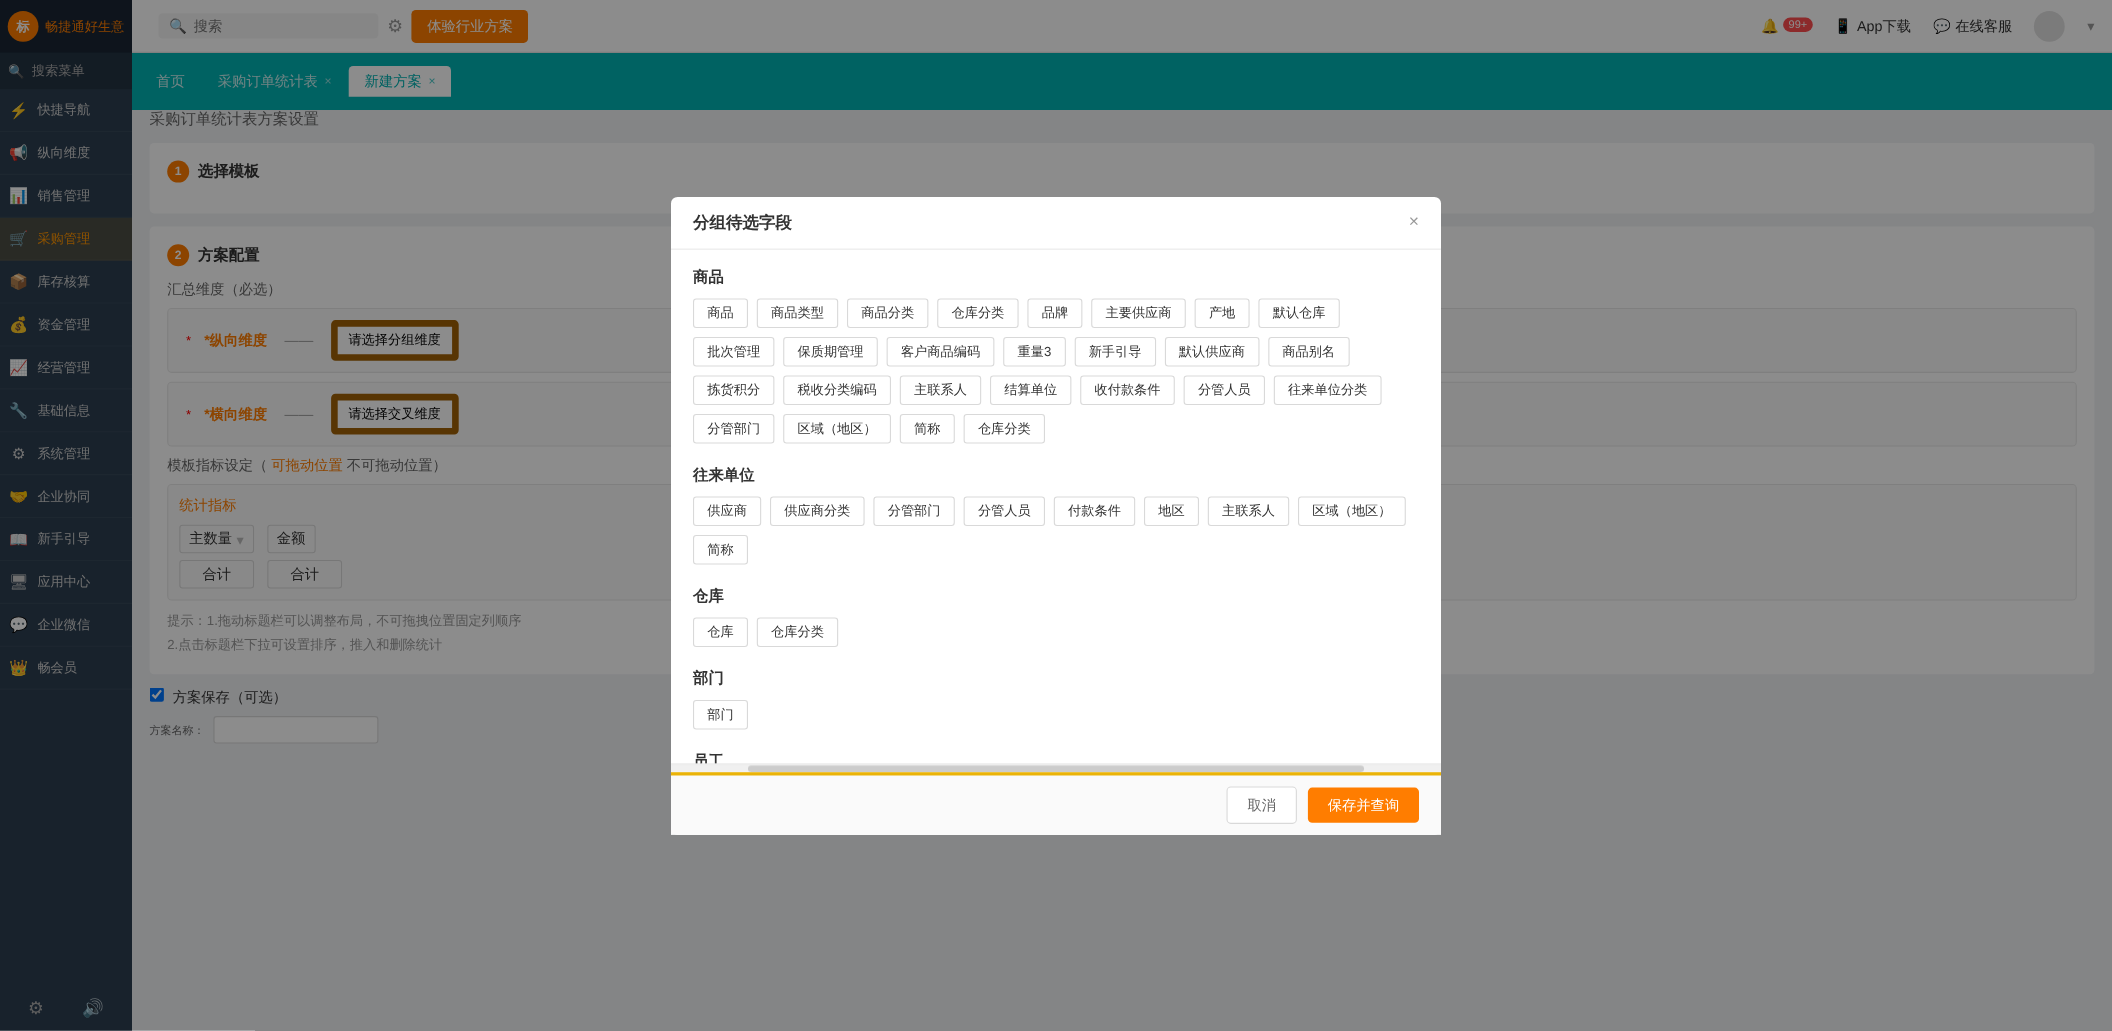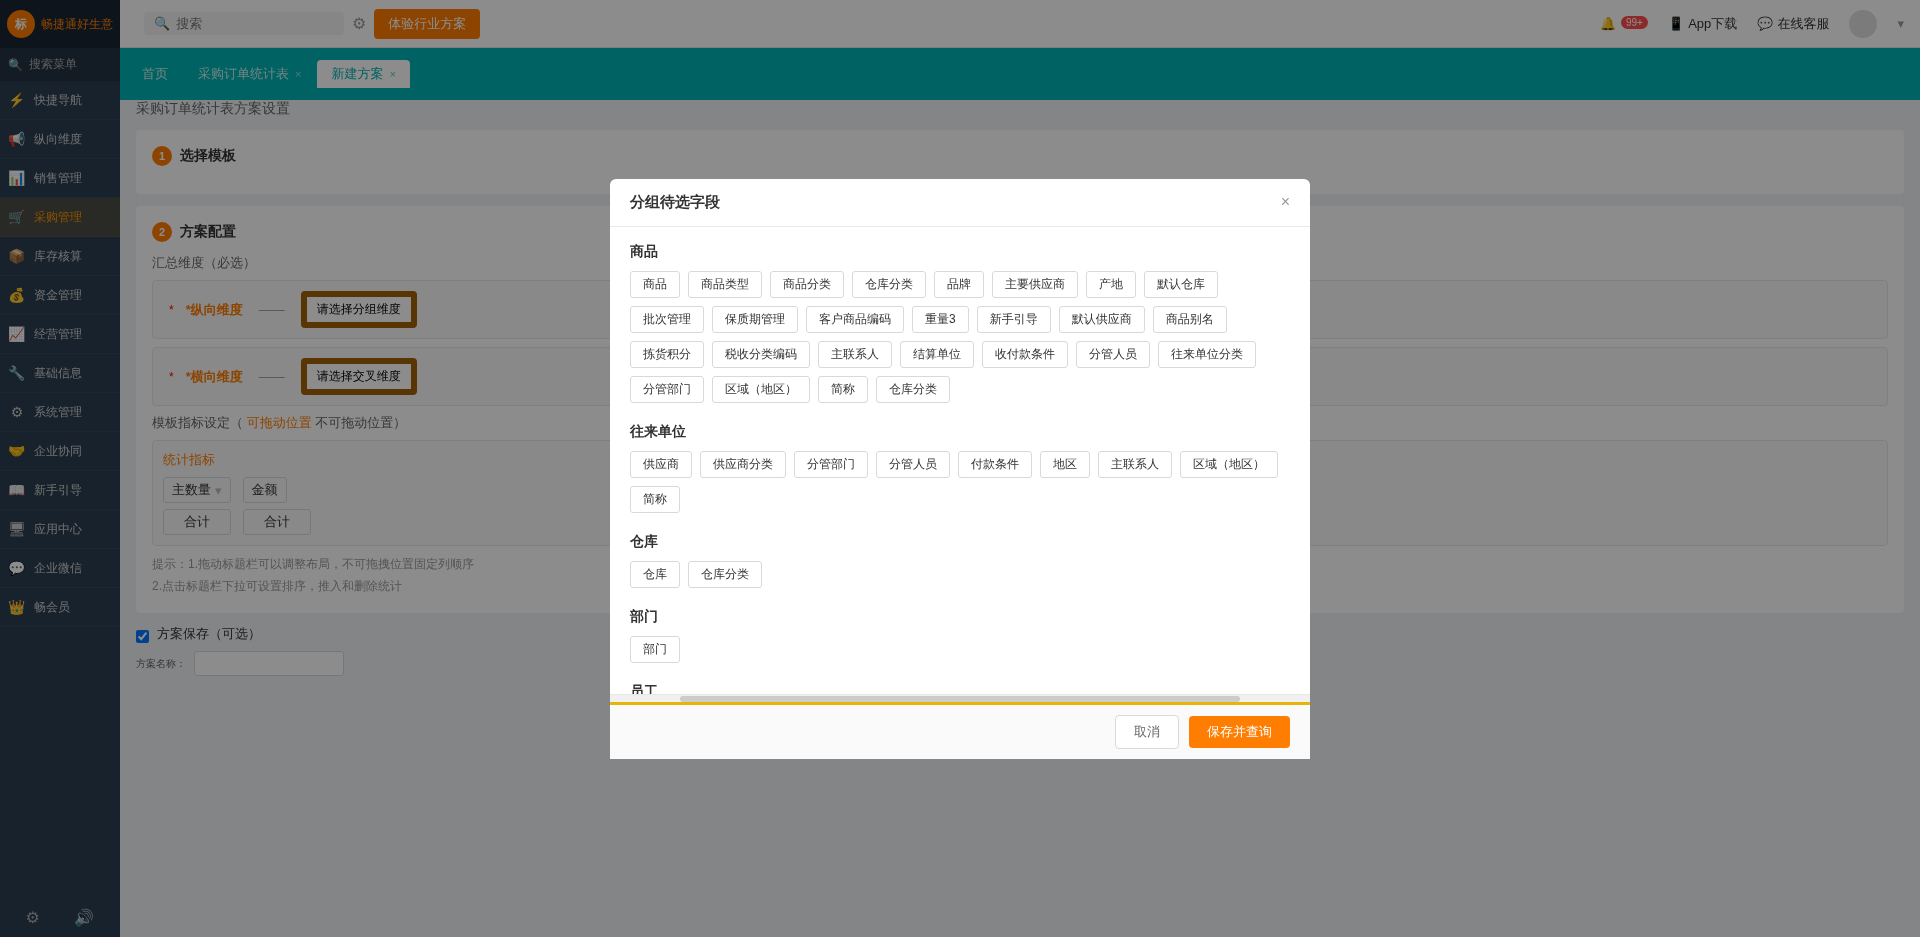--- a/index.html
+++ b/index.html
@@ -464,21 +464,21 @@
           <span>合计</span>
         </div>
       </div>
     </div>
     <div style="font-size:12px;color:#999;line-height:1.8;">
       <div>提示：1.拖动标题栏可以调整布局，不可拖拽位置固定列顺序</div>
       <div>2.点击标题栏下拉可设置排序，推入和删除统计</div>
     </div>
   </div>
 
-  <div style="display:flex;align-items:flex-end;gap:8px;margin-bottom:8px;">
+  <div style="display:flex;align-items:flex-start;gap:8px;margin-bottom:8px;">
     <input type="checkbox" checked="" style="">
     <span>方案保存（可选）</span>
   </div>
   <div style="display:flex;align-items:center;gap:8px;">
     <span style="color:#666;font-size:10px;">方案名称：</span>
     <input type="text" style="border: 1px solid rgb(217, 217, 217); border-radius: 3px; padding: 4px 8px; width: 150px; font-size: 13px;" placeholder="">
   </div>
 </div>
 
 <div class="overlay">

